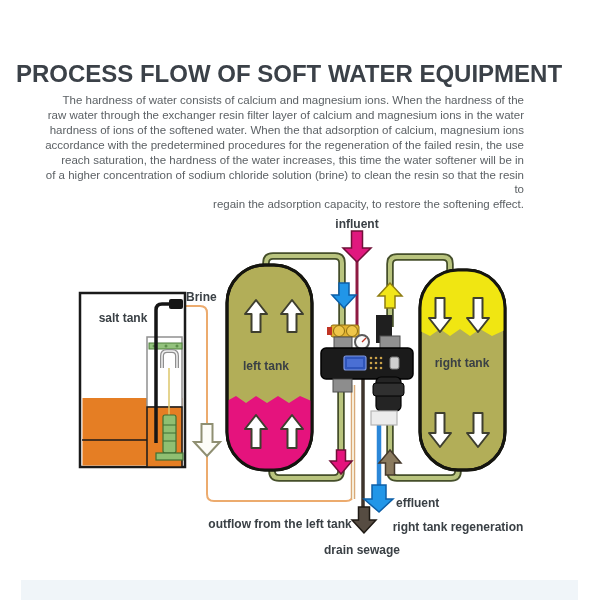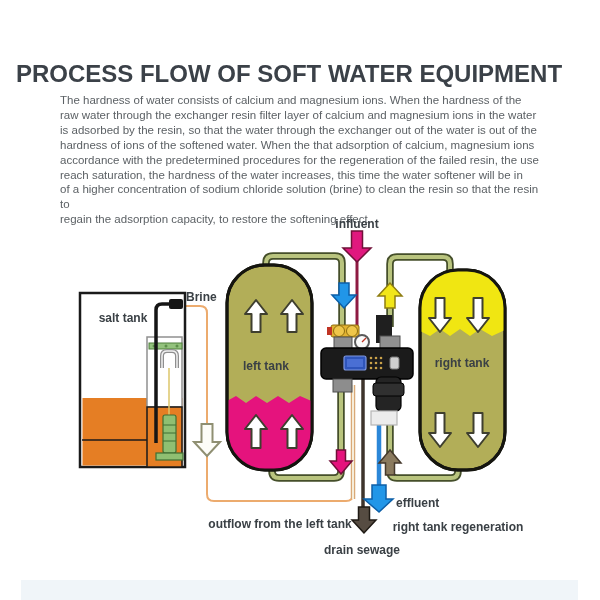--- a/index.html
+++ b/index.html
@@ -7,22 +7,22 @@
     position:relative;width:600px;height:600px;background:#ffffff;
     font-family:"Liberation Sans", sans-serif;overflow:hidden;
   }
   .title{
     position:absolute;top:36px;left:0;width:578px;
     text-align:center;font-size:24px;font-weight:bold;color:#3b4148;
     letter-spacing:0px;
     margin-top:24px;
   }
   .desc{
-    position:absolute;top:93px;left:60px;width:480px;
-    text-align:left;font-size:11.5px;line-height:14.9px;color:#5c6165;
+    position:absolute;top:93px;left:44px;width:480px;
+    text-align:right;font-size:11.5px;line-height:14.9px;color:#5c6165;
   }
   .diagram{position:absolute;top:215px;left:0;}
   .bottom-band{
     position:absolute;top:580px;left:21px;width:557px;height:20px;
     background:#f0f5f9;
   }
   svg text{
     font-family:"Liberation Sans", sans-serif;
     font-size:12px;font-weight:bold;fill:#3a4045;
   }
@@ -30,21 +30,20 @@
 </head>
 <body>
 
 <div class="page">
 
   <div class="title">PROCESS FLOW OF SOFT WATER EQUIPMENT</div>
 
   <div class="desc">
     <div>The hardness of water consists of calcium and magnesium ions. When the hardness of the</div>
     <div>raw water through the exchanger resin filter layer of calcium and magnesium ions in the water</div>
-    <div>is adsorbed by the resin, so that the water through the exchanger out of the water is out of the</div>
     <div>hardness of ions of the softened water. When the that adsorption of calcium, magnesium ions</div>
     <div>accordance with the predetermined procedures for the regeneration of the failed resin, the use</div>
     <div>reach saturation, the hardness of the water increases, this time the water softener will be in</div>
     <div>of a higher concentration of sodium chloride solution (brine) to clean the resin so that the resin to</div>
     <div>regain the adsorption capacity, to restore the softening effect.</div>
   </div>
 
   <svg class="diagram" width="600" height="345" viewBox="0 0 600 345">
     <defs>
       <clipPath id="clipL">

